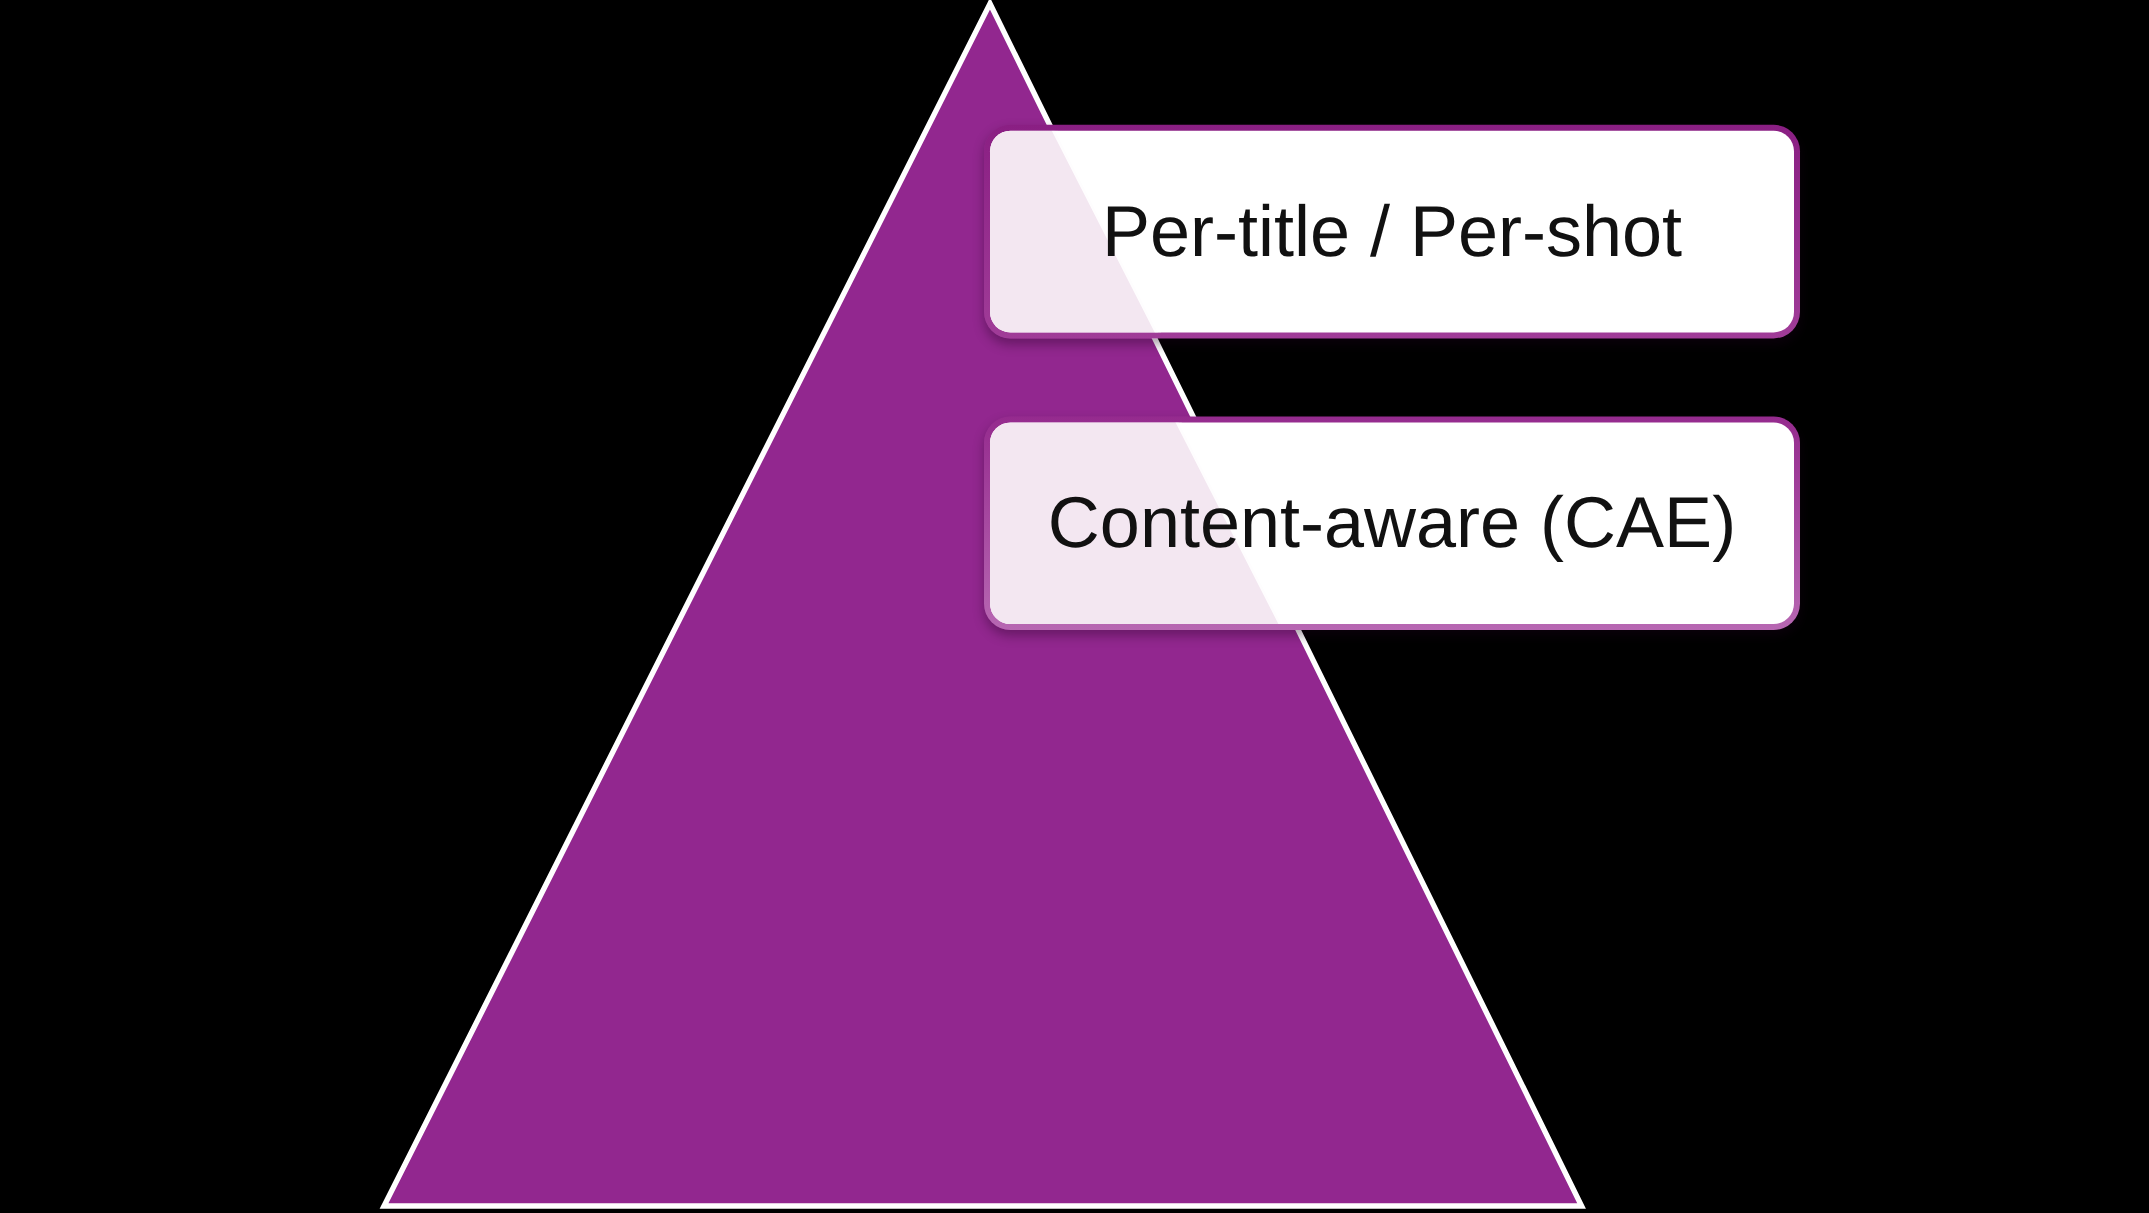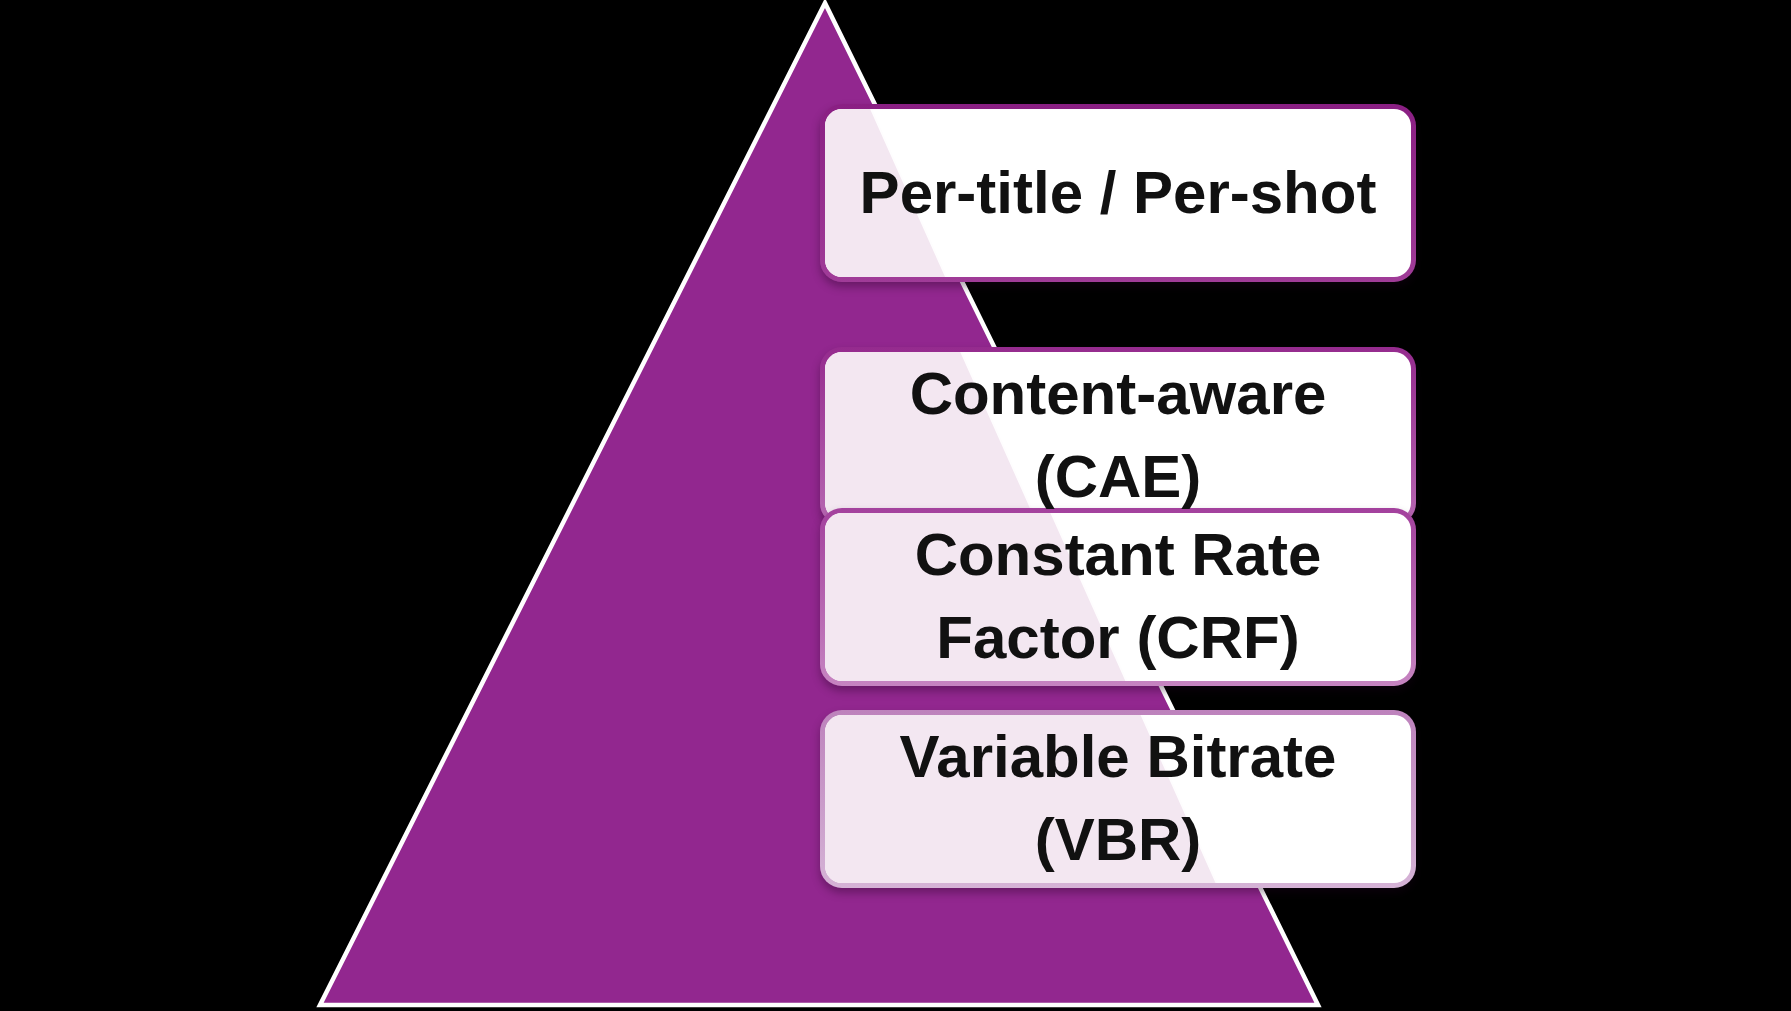--- a/index.html
+++ b/index.html
@@ -18,27 +18,26 @@
   .triangle-svg {
     position: absolute;
     left: 0; top: 0;
     width: 1791px;
     height: 1011px;
     display: block;
   }
   .box {
     position: absolute;
     left: 820px;
-    width: 596px;
+    width: 680px;
     height: 178px;
     box-sizing: border-box;
     padding: 5px;
     border-radius: 22px;
     box-shadow: 0 5px 9px rgba(30, 0, 30, 0.35);
-    font-weight: bold;
   }
   .box-inner {
     position: relative;
     width: 100%;
     height: 100%;
     box-sizing: border-box;
     background: var(--box-fill, #fff);
     border-radius: 17px;
     overflow: hidden;
     display: flex;
@@ -84,31 +83,15 @@
 
   <div class="box" style="top: 306px; background: linear-gradient(rgb(149, 43, 142), rgb(183, 103, 178)); margin-top: 41px;">
     <div class="box-inner">
       <svg class="tri-overlay" aria-hidden="true" viewBox="825 311 646 168" preserveAspectRatio="none">
         <polygon class="tint-poly" points="825,3 320,1005 1318,1005" stroke-width="4.5" stroke-opacity="0.9" fill="#F3E7F1" stroke="#FFFFFF"></polygon>
       </svg>
       <div class="box-label">Content-aware (CAE)</div>
     </div>
   </div>
 
-  <div class="box" style="top: 508px; background: linear-gradient(rgb(163, 65, 157), rgb(198, 132, 193));">
-    <div class="box-inner">
-      <svg class="tri-overlay" aria-hidden="true" viewBox="825 513 646 168" preserveAspectRatio="none">
-        <polygon class="tint-poly" points="825,3 320,1005 1318,1005" stroke-width="4.5" stroke-opacity="0.9" fill="#F3E7F1" stroke="#FFFFFF"></polygon>
-      </svg>
-      <div class="box-label">Constant Rate Factor (CRF)</div>
-    </div>
-  </div>
 
-  <div class="box" style="top: 710px; background: linear-gradient(rgb(189, 130, 188), rgb(213, 179, 214));">
-    <div class="box-inner">
-      <svg class="tri-overlay" aria-hidden="true" viewBox="825 715 646 168" preserveAspectRatio="none">
-        <polygon class="tint-poly" points="825,3 320,1005 1318,1005" stroke-width="4.5" stroke-opacity="0.9" fill="#F3E7F1" stroke="#FFFFFF"></polygon>
-      </svg>
-      <div class="box-label">Variable Bitrate (VBR)</div>
-    </div>
-  </div>
 
 </div>
 
 </body></html>

